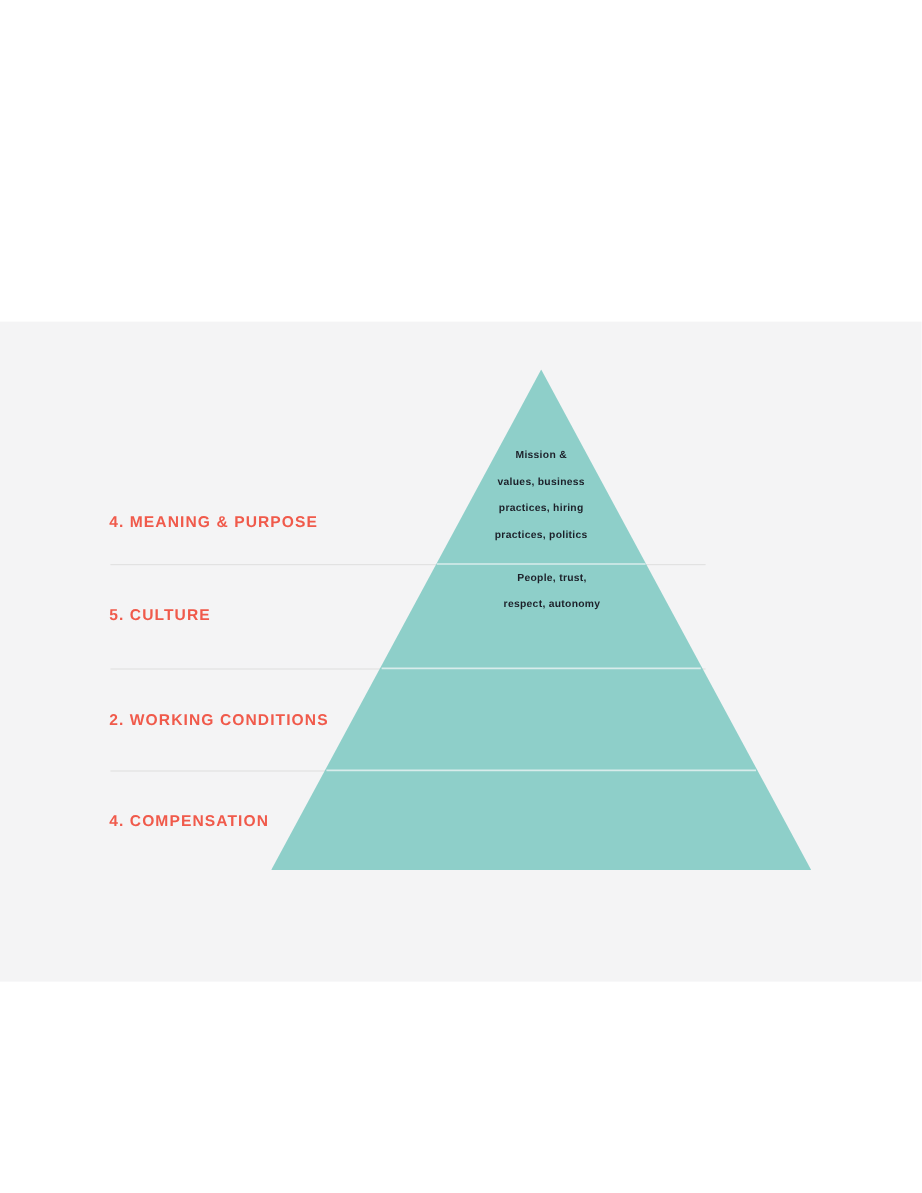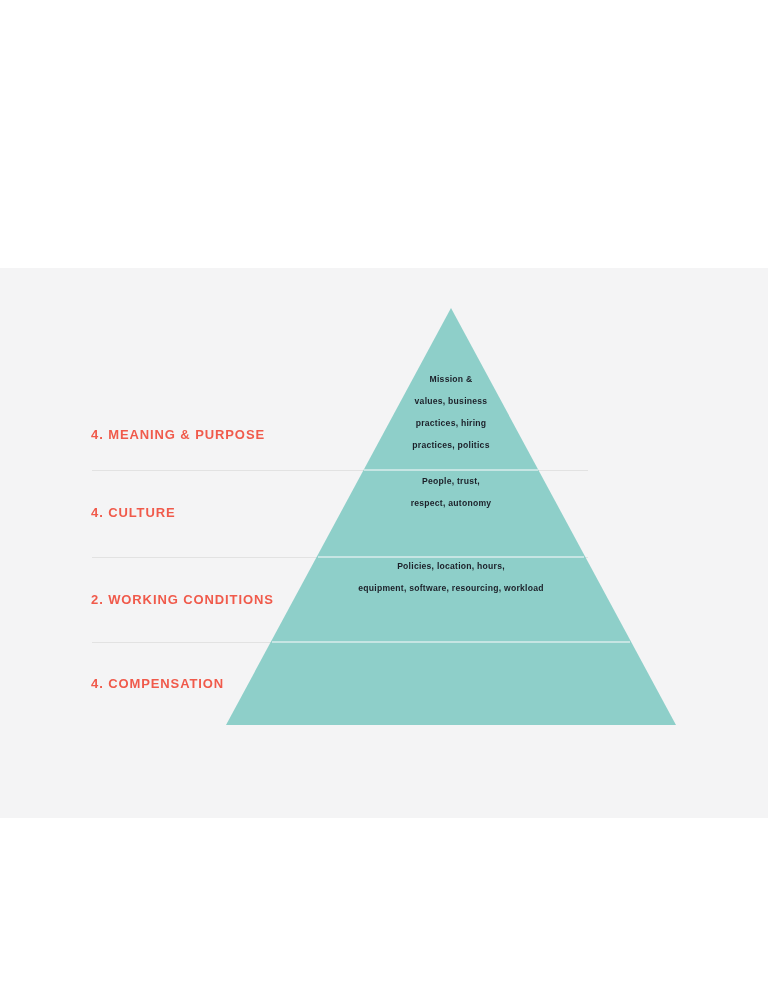--- a/index.html
+++ b/index.html
@@ -89,59 +89,57 @@
     font-weight: bold;
     line-height: 22px;
     letter-spacing: 0.25px;
     white-space: pre-line;
     font-family: "Liberation Sans", sans-serif;
   }
   .pyr-text.p4 {
     left: 125px;  top: 60px;  width: 200px;
   }
   .pyr-text.p3 {
-    left: 100px;  top: 162px; width: 250px;
+    left: 109px;  top: 162px; width: 250px;
   }
   .pyr-text.p2 {
     left: 45px;   top: 247px; width: 360px;
   }
   .pyr-text.p1 {
     left: 25px;   top: 332px; width: 400px;
   }
 </style>
 </head>
 <body>
 
 <div id="canvas">
 
   <div id="panel">
 
     <div class="divider d1"></div>
     <div class="divider d2"></div>
     <div class="divider d3"></div>
 
     <div class="tier-label t4">4. MEANING &amp; PURPOSE</div>
-    <div class="tier-label t3">4. CULTURE</div>
+    <div class="tier-label t3">5. CULTURE</div>
     <div class="tier-label t2">2. WORKING CONDITIONS</div>
     <div class="tier-label t1">4. COMPENSATION</div>
 
     <div id="pyramid-wrap">
       <svg id="pyramid-svg" viewBox="0 0 450 417" preserveAspectRatio="none">
 
         <polygon points="225,0 450,417 0,417" fill="#8ecfc9"></polygon>
 
         <line x1="138" y1="162" x2="312" y2="162" stroke="#d8eceb" stroke-width="1.4"></line>
         <line x1="92" y1="249" x2="358" y2="249" stroke="#d8eceb" stroke-width="1.4"></line>
         <line x1="46" y1="334" x2="404" y2="334" stroke="#d8eceb" stroke-width="1.4"></line>
       </svg>
 
       <div class="pyr-text p4">Mission &amp;
 values, business
 practices, hiring
 practices, politics</div>
       <div class="pyr-text p3">People, trust,
 respect, autonomy</div>
-      <div class="pyr-text p2">Policies, location, hours,
-equipment, software, resourcing, workload</div>
     </div>
 
   </div>
 </div>
 
 </body></html>

